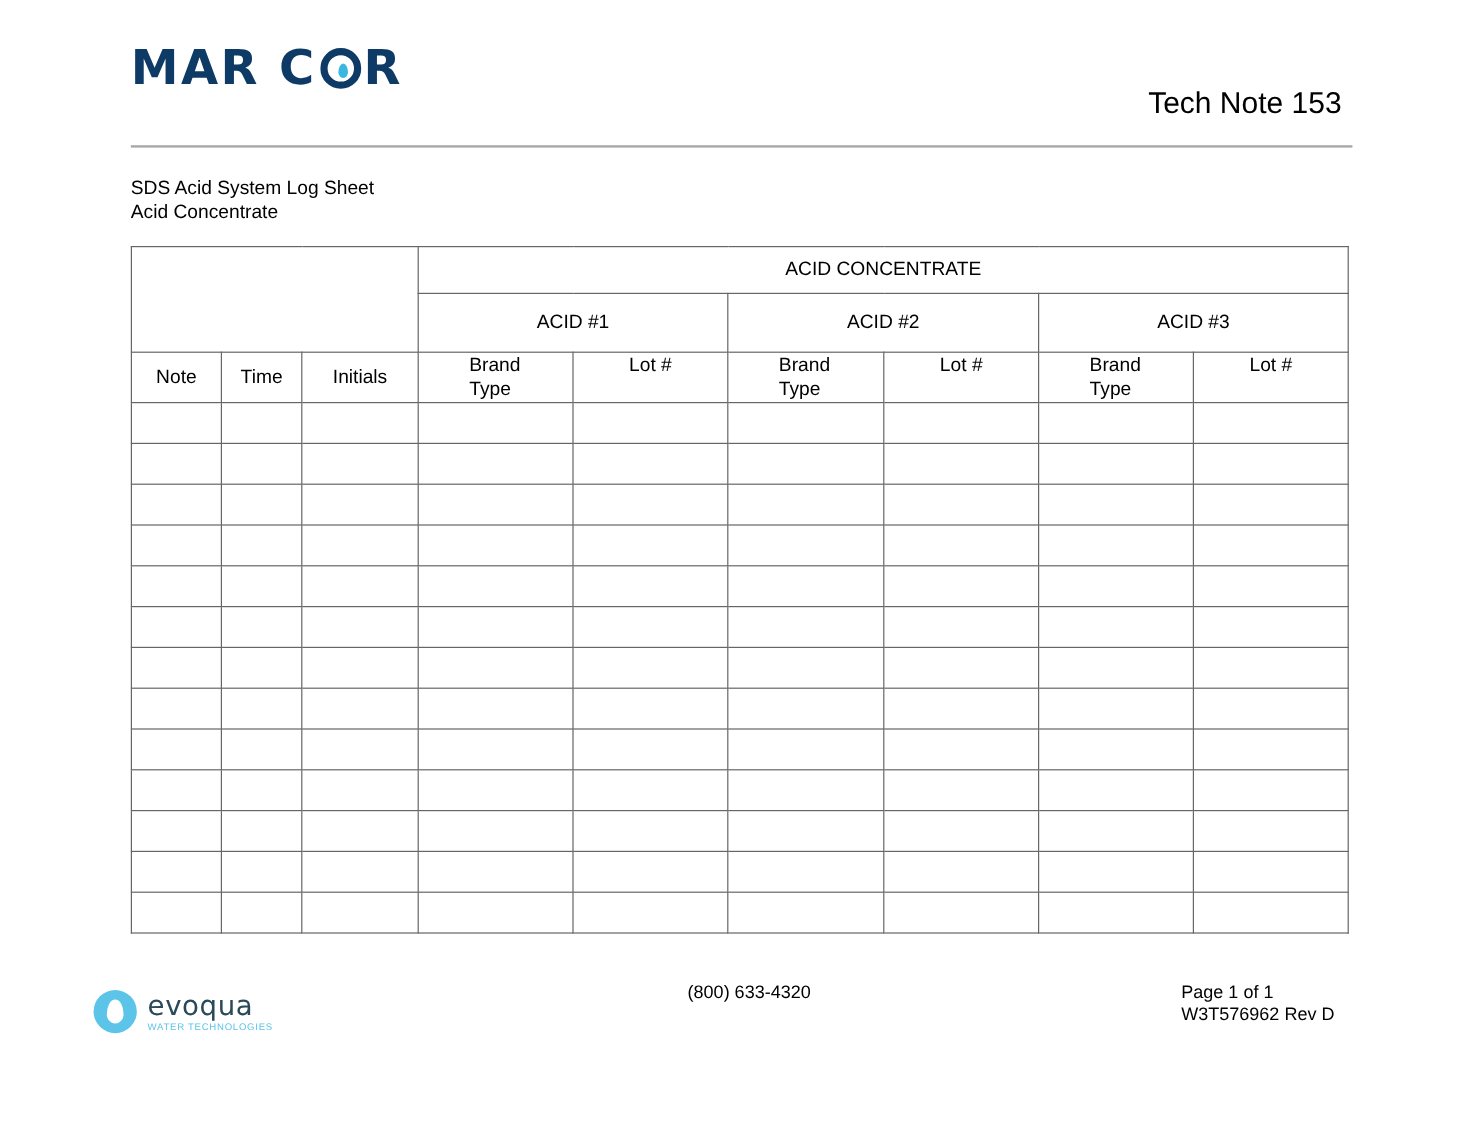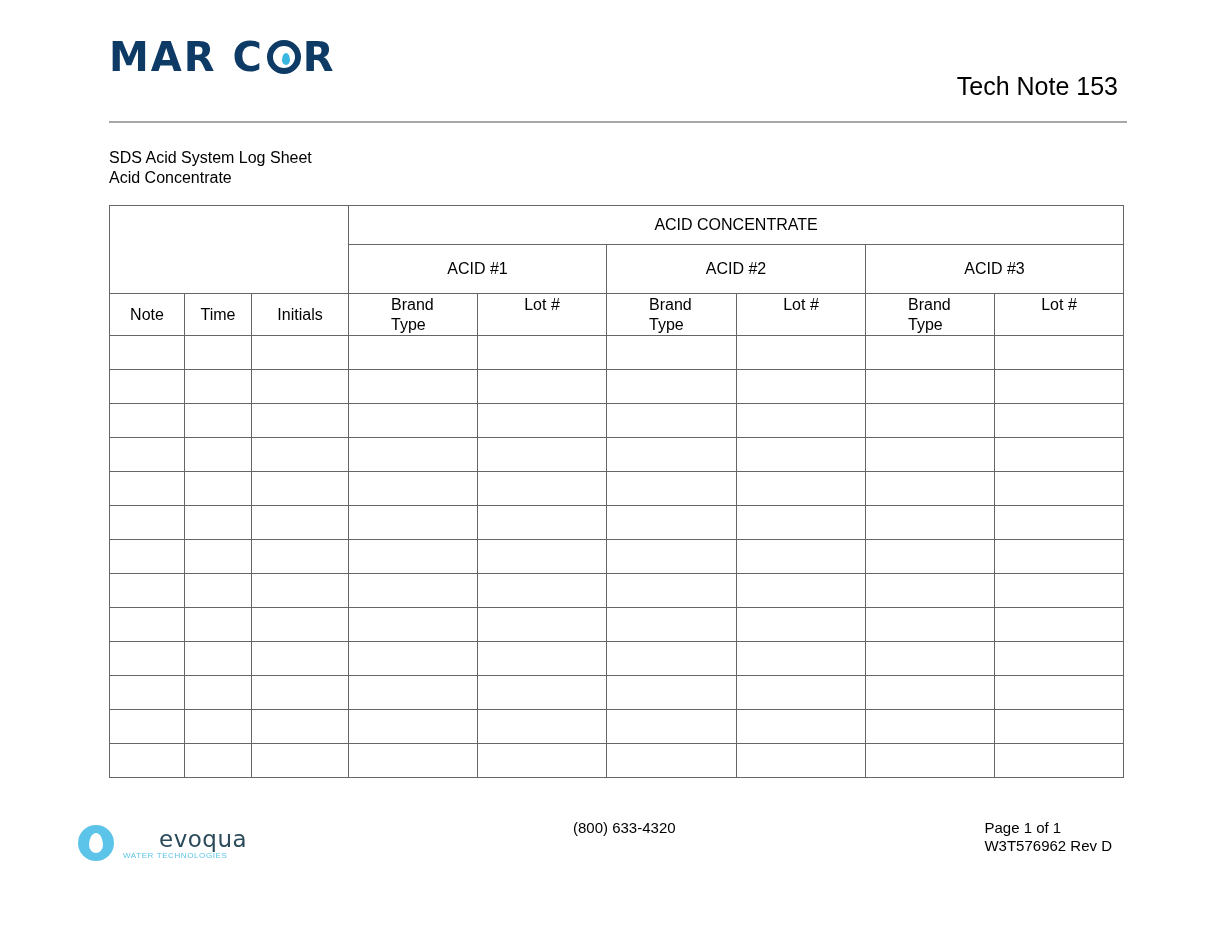--- a/index.html
+++ b/index.html
@@ -15,21 +15,21 @@
   table.log .h1 { height:39px; }
   table.log .h2 { height:49px; }
   table.log .h3 th { height:39px; }
   table.log .sub { vertical-align:top; line-height:20px; padding-top:1px; }
   table.log .brand { text-align:left; padding-left:42px; }
   table.log tr.data td { height:33px; }
   .footer-logo { position:absolute; left:78px; top:825px; display:flex; align-items:center; }
   .footer-logo .circle { width:36px; height:36px; border-radius:50%; background:#5bc4e8; position:relative; }
   .footer-logo .circle::after { content:""; position:absolute; left:11px; top:8px; width:14px; height:20px; background:#fff; border-radius:50% 50% 50% 50% / 60% 60% 40% 40%; }
   .footer-logo .txt { margin-left:9px; }
-  .footer-logo .brand { font-family:"DejaVu Sans", sans-serif; font-size:23px; color:#2a4a5a; letter-spacing:0.5px; line-height:24px;margin-left:36px; }
+  .footer-logo .brand { font-family:"DejaVu Sans", sans-serif; font-size:23px; color:#2a4a5a; letter-spacing:0.5px; line-height:24px; }
   .footer-logo .tag { font-size:8px; color:#5bc4e8; letter-spacing:0.6px; }
   .phone { position:absolute; left:573px; top:819px; font-size:15px; }
   .pageinfo { position:absolute; right:104px; top:819px; font-size:15px; text-align:left; line-height:18px; }
 </style>
 </head>
 <body>
 
 <div class="logo">
   <span>MAR C</span>
     <span class="drop-o"></span>

